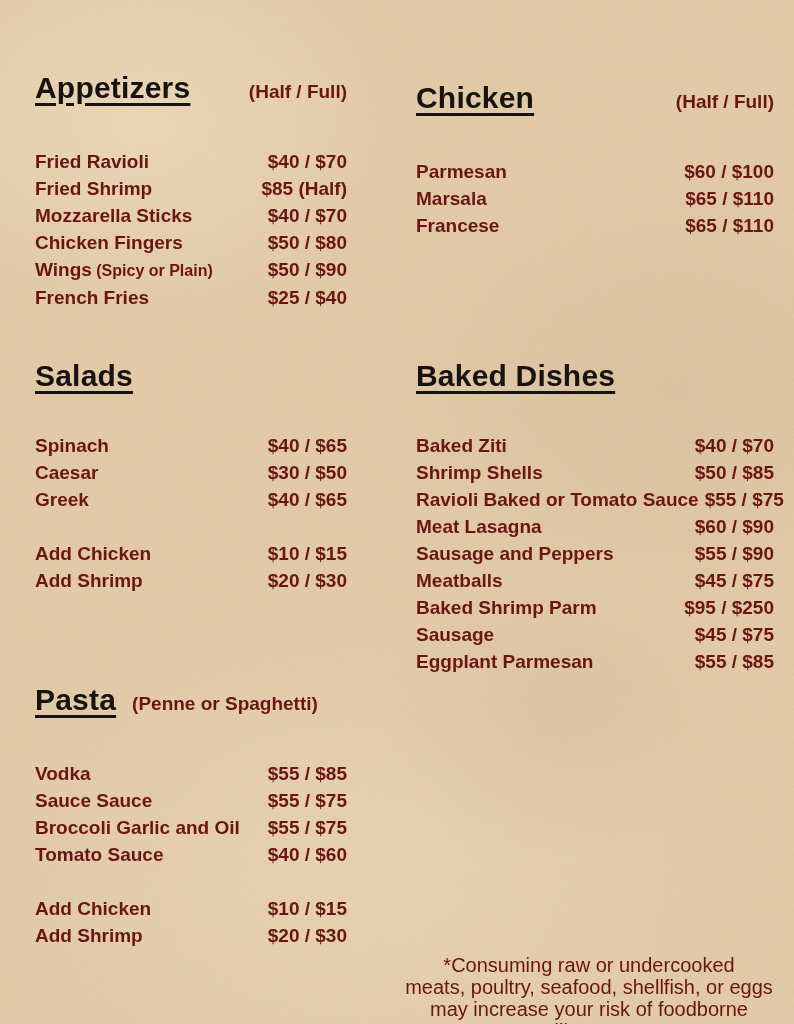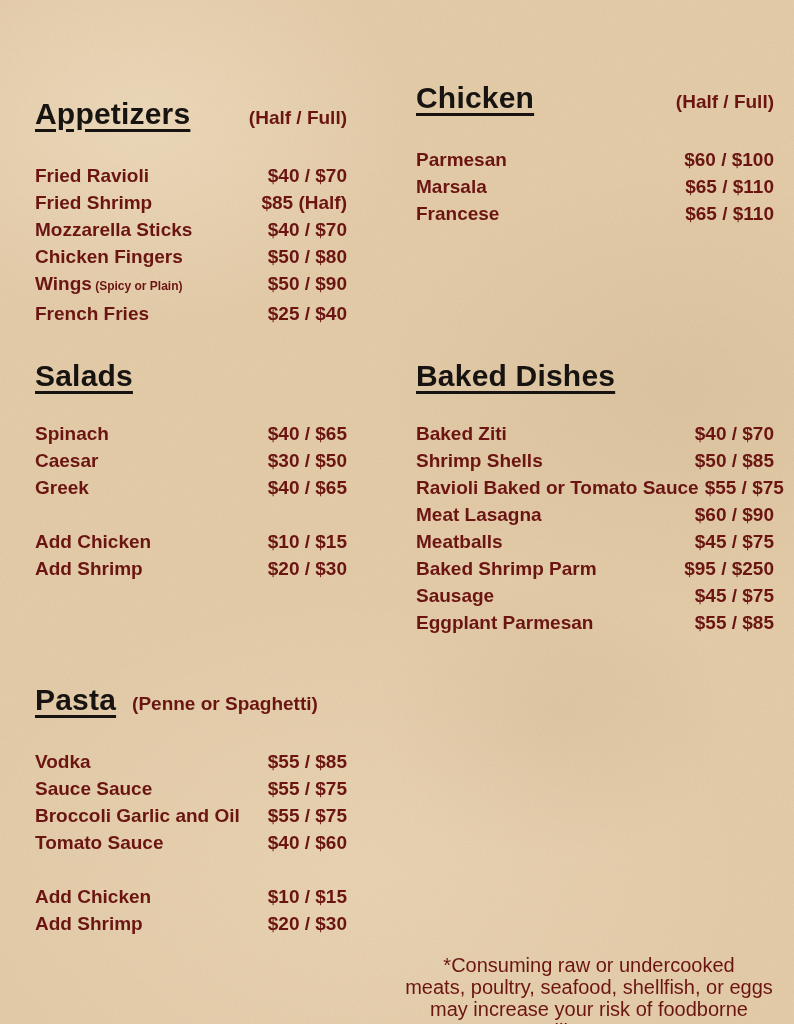--- a/index.html
+++ b/index.html
@@ -23,21 +23,21 @@
   .texture-svg {
     position: absolute;
     inset: 0;
     z-index: 0;
     pointer-events: none;
   }
   .section {
     position: absolute;
     z-index: 1;
   }
-  #sec-appetizers { left: 35px;  top: 98px;  width: 312px; }
+  #sec-appetizers { left: 35px;  top: 72px;  width: 312px; }
   #sec-chicken    { left: 416px; top: 82px;  width: 358px; }
   #sec-salads     { left: 35px;  top: 360px; width: 312px; }
   #sec-baked      { left: 416px; top: 360px; width: 358px; }
   #sec-pasta      { left: 35px;  top: 684px; width: 312px; }
 
   .sec-header {
     display: flex;
     align-items: baseline;
     line-height: 32px;
   }
@@ -53,33 +53,33 @@
   }
   .sec-subtitle {
     font-size: 19px;
     font-weight: bold;
     color: #6b1512;
     white-space: nowrap;
   }
   .sub-right  { margin-left: auto; }
   .sub-inline { margin-left: 16px; }
 
-  .items { margin-top: 28px; }
+  .items { margin-top: 40px; }
   .item-row {
     display: flex;
     justify-content: space-between;
     align-items: baseline;
     line-height: 27px;
     font-size: 19px;
     font-weight: bold;
     color: #6b1512;
   }
   .item-row.spacer { margin-top: 27px; }
   .item-name { white-space: nowrap; }
-  .item-note { font-size: 12px; }
+  .item-note { font-size: 16px; }
   .item-price { white-space: nowrap; margin-left: 6px; }
 
   .disclaimer {
     position: absolute;
     left: 393px;
     top: 918px;
     width: 392px;
     z-index: 1;
     text-align: center;
     font-size: 20px;
@@ -206,20 +206,24 @@
         </div>
         <div class="item-row">
           <span class="item-name">Ravioli Baked or Tomato Sauce</span>
           <span class="item-price">$55 / $75</span>
         </div>
         <div class="item-row">
           <span class="item-name">Meat Lasagna</span>
           <span class="item-price">$60 / $90</span>
         </div>
         <div class="item-row">
+          <span class="item-name">Sausage and Peppers</span>
+          <span class="item-price">$55 / $90</span>
+        </div>
+        <div class="item-row">
           <span class="item-name">Meatballs</span>
           <span class="item-price">$45 / $75</span>
         </div>
         <div class="item-row">
           <span class="item-name">Baked Shrimp Parm</span>
           <span class="item-price">$95 / $250</span>
         </div>
         <div class="item-row">
           <span class="item-name">Sausage</span>
           <span class="item-price">$45 / $75</span>

